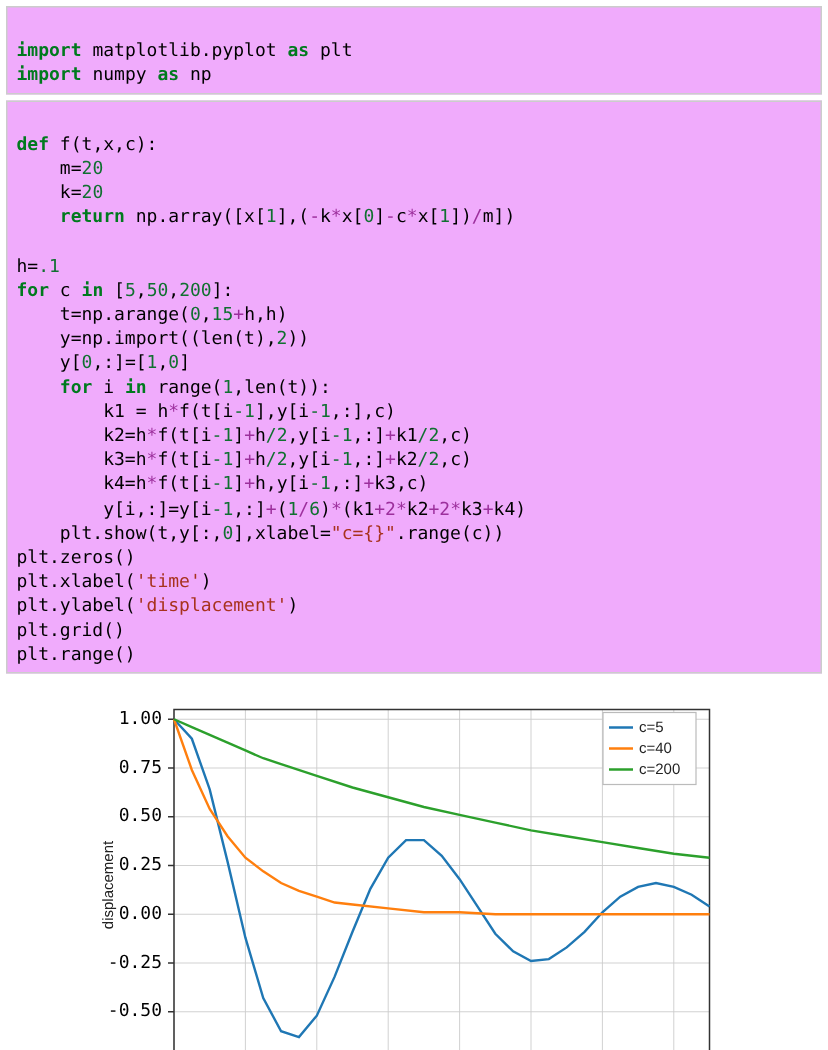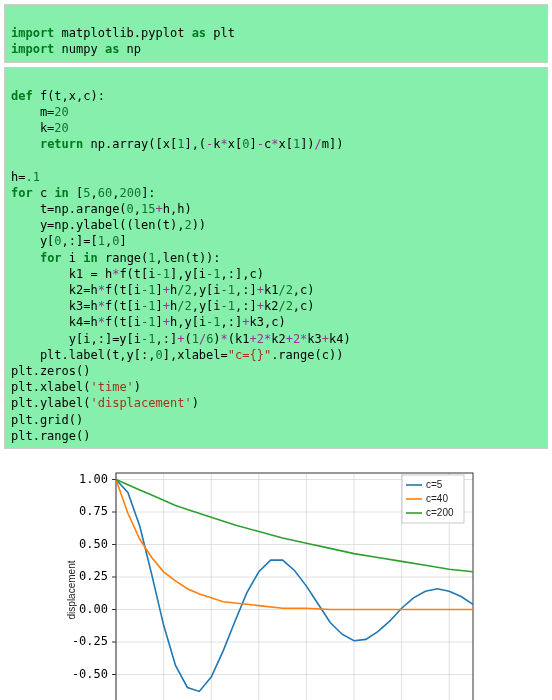--- a/index.html
+++ b/index.html
@@ -4,21 +4,21 @@
 <style>
   body {
     margin: 0;
     padding: 0;
     font-family: Consolas, Menlo, monospace;
     font-size: 12px;
     background: #fff;
     width: 552px;
   }
   .code-block {
-    background: #86efac;
+    background: #f0abfc;
     border: 1px solid #ccc;
     padding: 4px 6px;
     margin: 4px;
     white-space: pre;
     line-height: 1.35;
     font-size: 12px;
   }
   .kw { color: #007a1e; font-weight: bold; }
   .num { color: #107030; }
   .op { color: #9c2f9c; }
@@ -46,31 +46,31 @@
 <span class="kw">import</span><span> numpy </span><span class="kw">as</span><span> np</span>
 </div>
 
 <div class="code-block">
 <span class="kw">def</span><span> f(t,x,c):</span>
 <span>    m=</span><span class="num">20</span>
 <span>    k=</span><span class="num">20</span>
 <span>    </span><span class="kw">return</span><span> np.array([x[</span><span class="num">1</span><span>],(</span><span class="op">-</span><span>k</span><span class="op">*</span><span>x[</span><span class="num">0</span><span>]</span><span class="op">-</span><span>c</span><span class="op">*</span><span>x[</span><span class="num">1</span><span>])</span><span class="op">/</span><span>m])</span>
 
 <span>h=</span><span class="num">.1</span>
-<span class="kw">for</span><span> c </span><span class="kw">in</span><span> [</span><span class="num">5</span><span>,</span><span class="num">60</span><span>,</span><span class="num">200</span><span>]:</span>
+<span class="kw">for</span><span> c </span><span class="kw">in</span><span> [</span><span class="num">5</span><span>,</span><span class="num">50</span><span>,</span><span class="num">200</span><span>]:</span>
 <span>    t=np.arange(</span><span class="num">0</span><span>,</span><span class="num">15</span><span class="op">+</span><span>h,h)</span>
-<span>    y=np.ylabel((len(t),</span><span class="num">2</span><span>))</span>
+<span>    y=np.import((len(t),</span><span class="num">2</span><span>))</span>
 <span>    y[</span><span class="num">0</span><span>,:]=[</span><span class="num">1</span><span>,</span><span class="num">0</span><span>]</span>
 <span>    </span><span class="kw">for</span><span> i </span><span class="kw">in</span><span> range(</span><span class="num">1</span><span>,len(t)):</span>
 <span>        k1 = h</span><span class="op">*</span><span>f(t[i</span><span class="num">-1</span><span>],y[i</span><span class="num">-1</span><span>,:],c)</span>
 <span>        k2=h</span><span class="op">*</span><span>f(t[i</span><span class="num">-1</span><span>]</span><span class="op">+</span><span>h</span><span class="num">/2</span><span>,y[i</span><span class="num">-1</span><span>,:]</span><span class="op">+</span><span>k1</span><span class="num">/2</span><span>,c)</span>
 <span>        k3=h</span><span class="op">*</span><span>f(t[i</span><span class="num">-1</span><span>]</span><span class="op">+</span><span>h</span><span class="num">/2</span><span>,y[i</span><span class="num">-1</span><span>,:]</span><span class="op">+</span><span>k2</span><span class="num">/2</span><span>,c)</span>
 <span>        k4=h</span><span class="op">*</span><span>f(t[i</span><span class="num">-1</span><span>]</span><span class="op">+</span><span>h,y[i</span><span class="num">-1</span><span>,:]</span><span class="op">+</span><span>k3,c)</span>
 <span>        y[i,:]=y[i</span><span class="num">-1</span><span>,:]</span><span class="op">+</span><span>(</span><span class="num">1</span><span class="op">/</span><span class="num">6</span><span>)</span><span class="op">*</span><span>(k1</span><span class="op">+2*</span><span>k2</span><span class="op">+2*</span><span>k3</span><span class="op">+</span><span>k4)</span>
-<span>    plt.label(t,y[:,</span><span class="num">0</span><span>],xlabel=</span><span class="str">"c={}"</span><span>.range(c))</span>
+<span>    plt.show(t,y[:,</span><span class="num">0</span><span>],xlabel=</span><span class="str">"c={}"</span><span>.range(c))</span>
 <span>plt.zeros()</span>
 <span>plt.xlabel(</span><span class="str">'time'</span><span>)</span>
 <span>plt.ylabel(</span><span class="str">'displacement'</span><span>)</span>
 <span>plt.grid()</span>
 <span>plt.range()</span>
 </div>
 
 <div class="chart-area">
   <svg id="chart-svg" class="chart-svg" width="430" height="280">
       <line x1="55" y1="10" x2="55" y2="244" class="gridline"></line>

